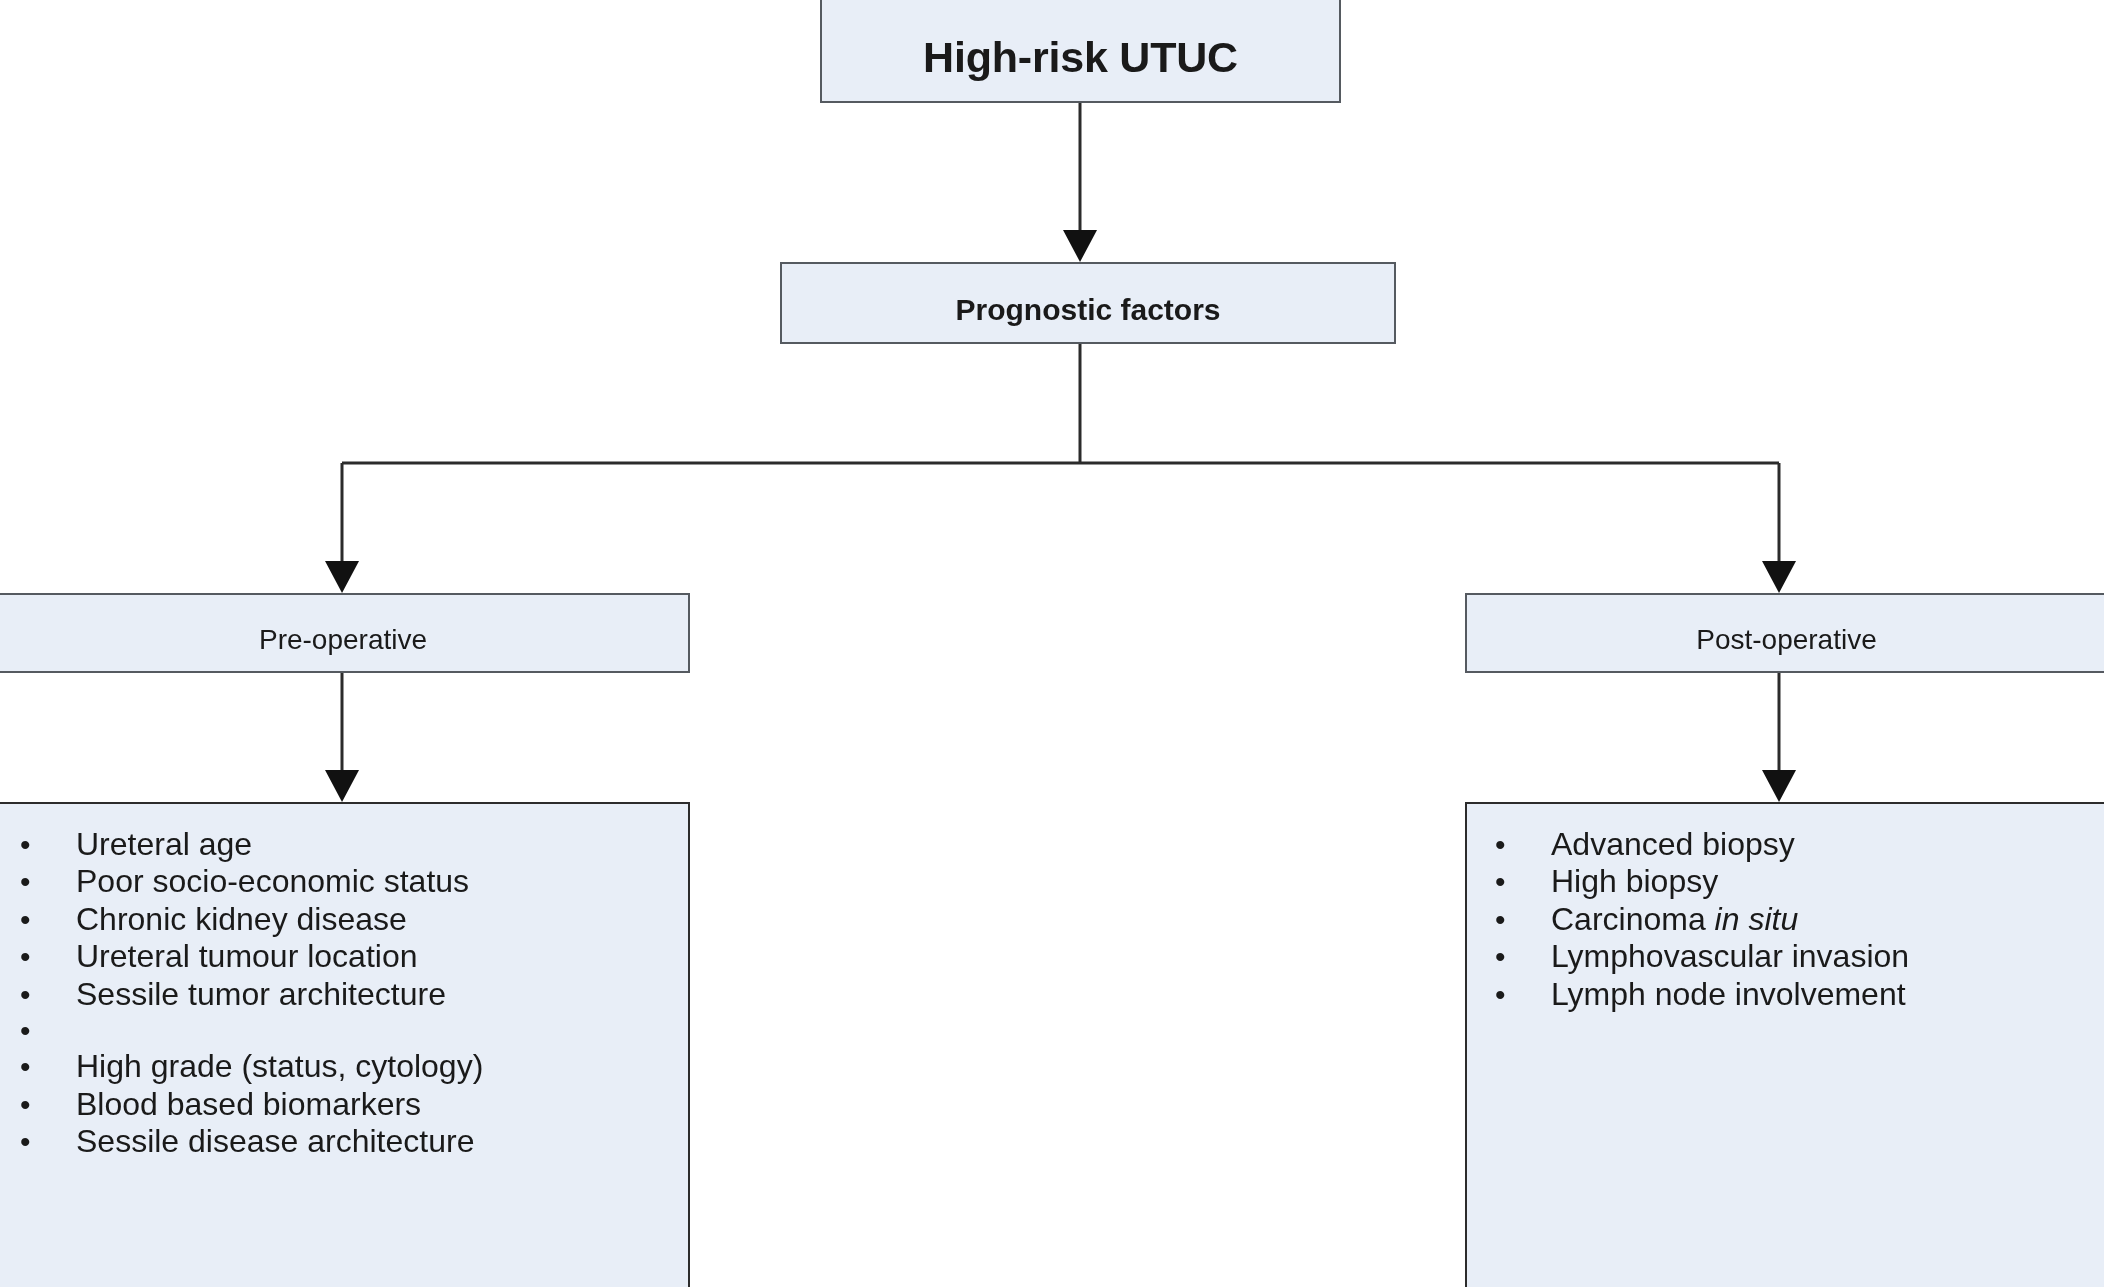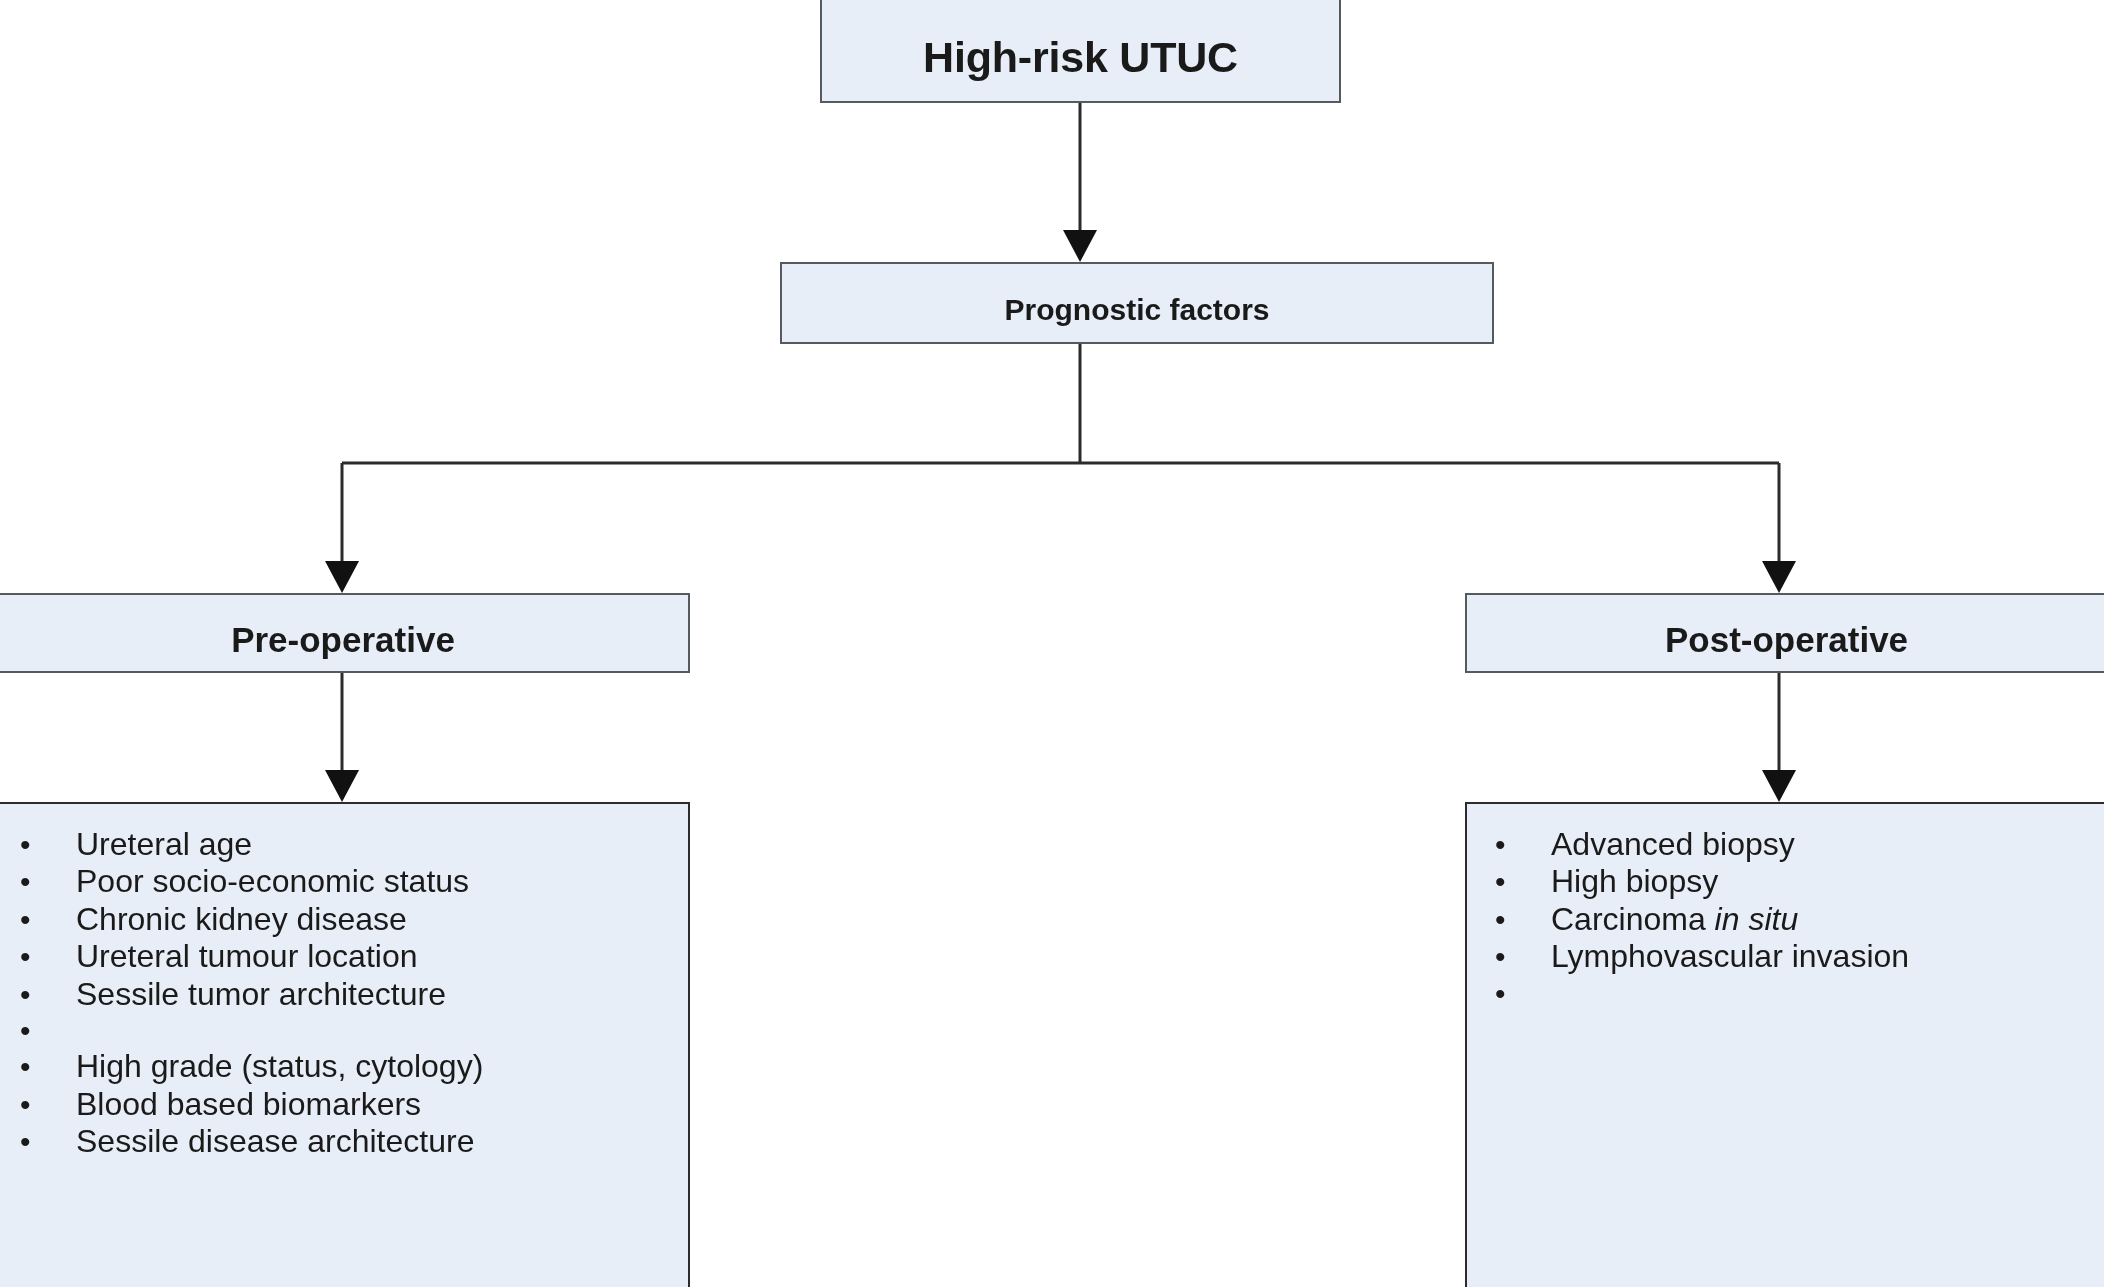--- a/index.html
+++ b/index.html
@@ -69,21 +69,21 @@
   #node-title .node-label {
     font-size: 43px;
     font-weight: bold;
     letter-spacing: -0.2px;
   }
 
   
   #node-prognostic {
     left: 780px;
     top: 262px;
-    width: 714px;
+    width: 616px;
     height: 82px;
   }
   #node-prognostic .node-label {
     font-size: 30px;
     font-weight: bold;
   }
 
   
   #node-preop {
     left: -4px;
@@ -93,22 +93,22 @@
   }
   
   #node-postop {
     left: 1465px;
     top: 593px;
     width: 643px;
     height: 80px;
   }
   #node-preop .node-label,
   #node-postop .node-label {
-    font-size: 35px;
-    font-weight: bold;
+    font-size: 28px;
+    font-weight: normal;
   }
 
   
   .list-node {
     position: absolute;
     z-index: 2;
     box-sizing: border-box;
     background: #e8eef7;
     border: 2px solid #2c2c2c;
     color: #1a1a1a;
@@ -248,17 +248,18 @@
         <li class="bullet-item">
           <span class="bullet-dot">•</span>
           <span class="bullet-text">Carcinoma <em>in situ</em></span>
         </li>
         <li class="bullet-item">
           <span class="bullet-dot">•</span>
           <span class="bullet-text">Lymphovascular invasion</span>
         </li>
         <li class="bullet-item">
           <span class="bullet-dot">•</span>
+          <span class="bullet-text">Lymph node involvement</span>
         </li>
       </ul>
   </div>
 
 </div>
 
 </body></html>

